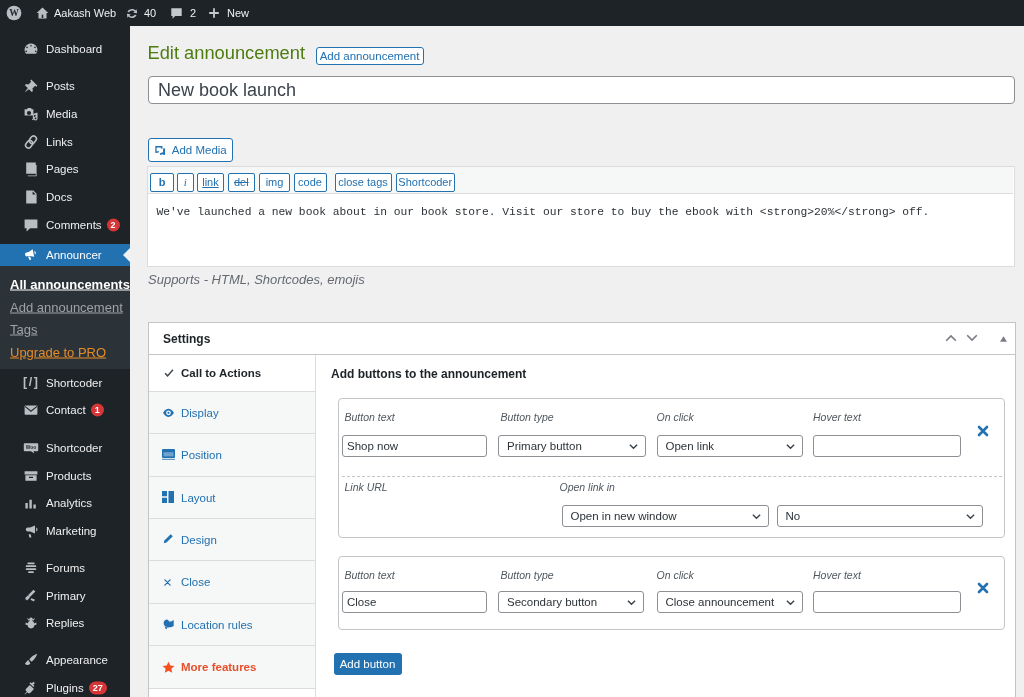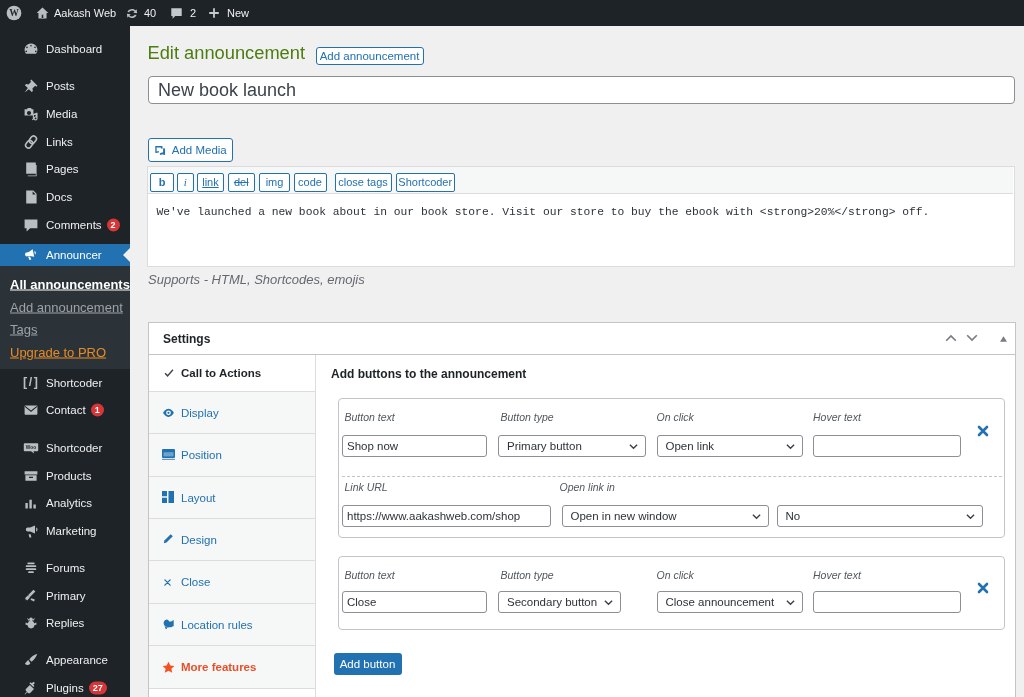--- a/index.html
+++ b/index.html
@@ -165,35 +165,34 @@
               <path d="M1 3 5 7 9 3" fill="none" stroke="#3c434a" stroke-width="1.6"></path>
             </svg></div>
       <div class="finput" style="left:496px; top:79.5px; width:148px;"></div>
       <svg class="xbtn" style="left:660px; top:69.5px;" viewBox="0 0 12 12">
             <path d="M2 2 10 10 M10 2 2 10" stroke="#2271b1" stroke-width="2.6" stroke-linecap="round"></path>
           </svg>
       <div class="dashed" style="left:25px; top:121px; width:660px;"></div>
       <div class="flabel" style="left:27.5px; top:131.5px;">Link URL</div>
       <div class="flabel" style="left:242.5px; top:131.5px;">Open link in</div>
       <div class="flabel" style="left:459.5px; top:131.5px;margin-top:32px;">Close announcement on click</div>
-      <div class="finput" style="left:25px; top:149.5px; width:209px;">https://www.aakashweb.com/shop</div>
       <div class="fselect" style="left:244.5px; top:149.5px; width:207px;">Open in new window<svg width="9" height="9" viewBox="0 0 10 10">
               <path d="M1 3 5 7 9 3" fill="none" stroke="#3c434a" stroke-width="1.6"></path>
             </svg></div>
       <div class="fselect" style="left:459.5px; top:149.5px; width:206.5px;">No<svg width="9" height="9" viewBox="0 0 10 10">
               <path d="M1 3 5 7 9 3" fill="none" stroke="#3c434a" stroke-width="1.6"></path>
             </svg></div>
 
       <div class="fieldset" style="left:20.5px; top:200.5px; width:667px; height:74px;"></div>
       <div class="flabel" style="left:27.5px; top:219.5px;">Button text</div>
       <div class="flabel" style="left:183.5px; top:219.5px;">Button type</div>
       <div class="flabel" style="left:339.5px; top:219.5px;">On click</div>
       <div class="flabel" style="left:496px; top:219.5px;">Hover text</div>
       <div class="finput" style="left:25px; top:236px; width:145px;">Close</div>
-      <div class="fselect" style="left:181px; top:236px; width:123px;">Secondary button<svg width="9" height="9" viewBox="0 0 10 10">
+      <div class="fselect" style="left:181px; top:236px; width:146px;">Secondary button<svg width="9" height="9" viewBox="0 0 10 10">
               <path d="M1 3 5 7 9 3" fill="none" stroke="#3c434a" stroke-width="1.6"></path>
             </svg></div>
       <div class="fselect" style="left:339.5px; top:236px; width:146px;">Close announcement<svg width="9" height="9" viewBox="0 0 10 10">
               <path d="M1 3 5 7 9 3" fill="none" stroke="#3c434a" stroke-width="1.6"></path>
             </svg></div>
       <div class="finput" style="left:496px; top:236px; width:148px;"></div>
       <svg class="xbtn" style="left:660px; top:226.5px;" viewBox="0 0 12 12">
             <path d="M2 2 10 10 M10 2 2 10" stroke="#2271b1" stroke-width="2.6" stroke-linecap="round"></path>
           </svg>
 

